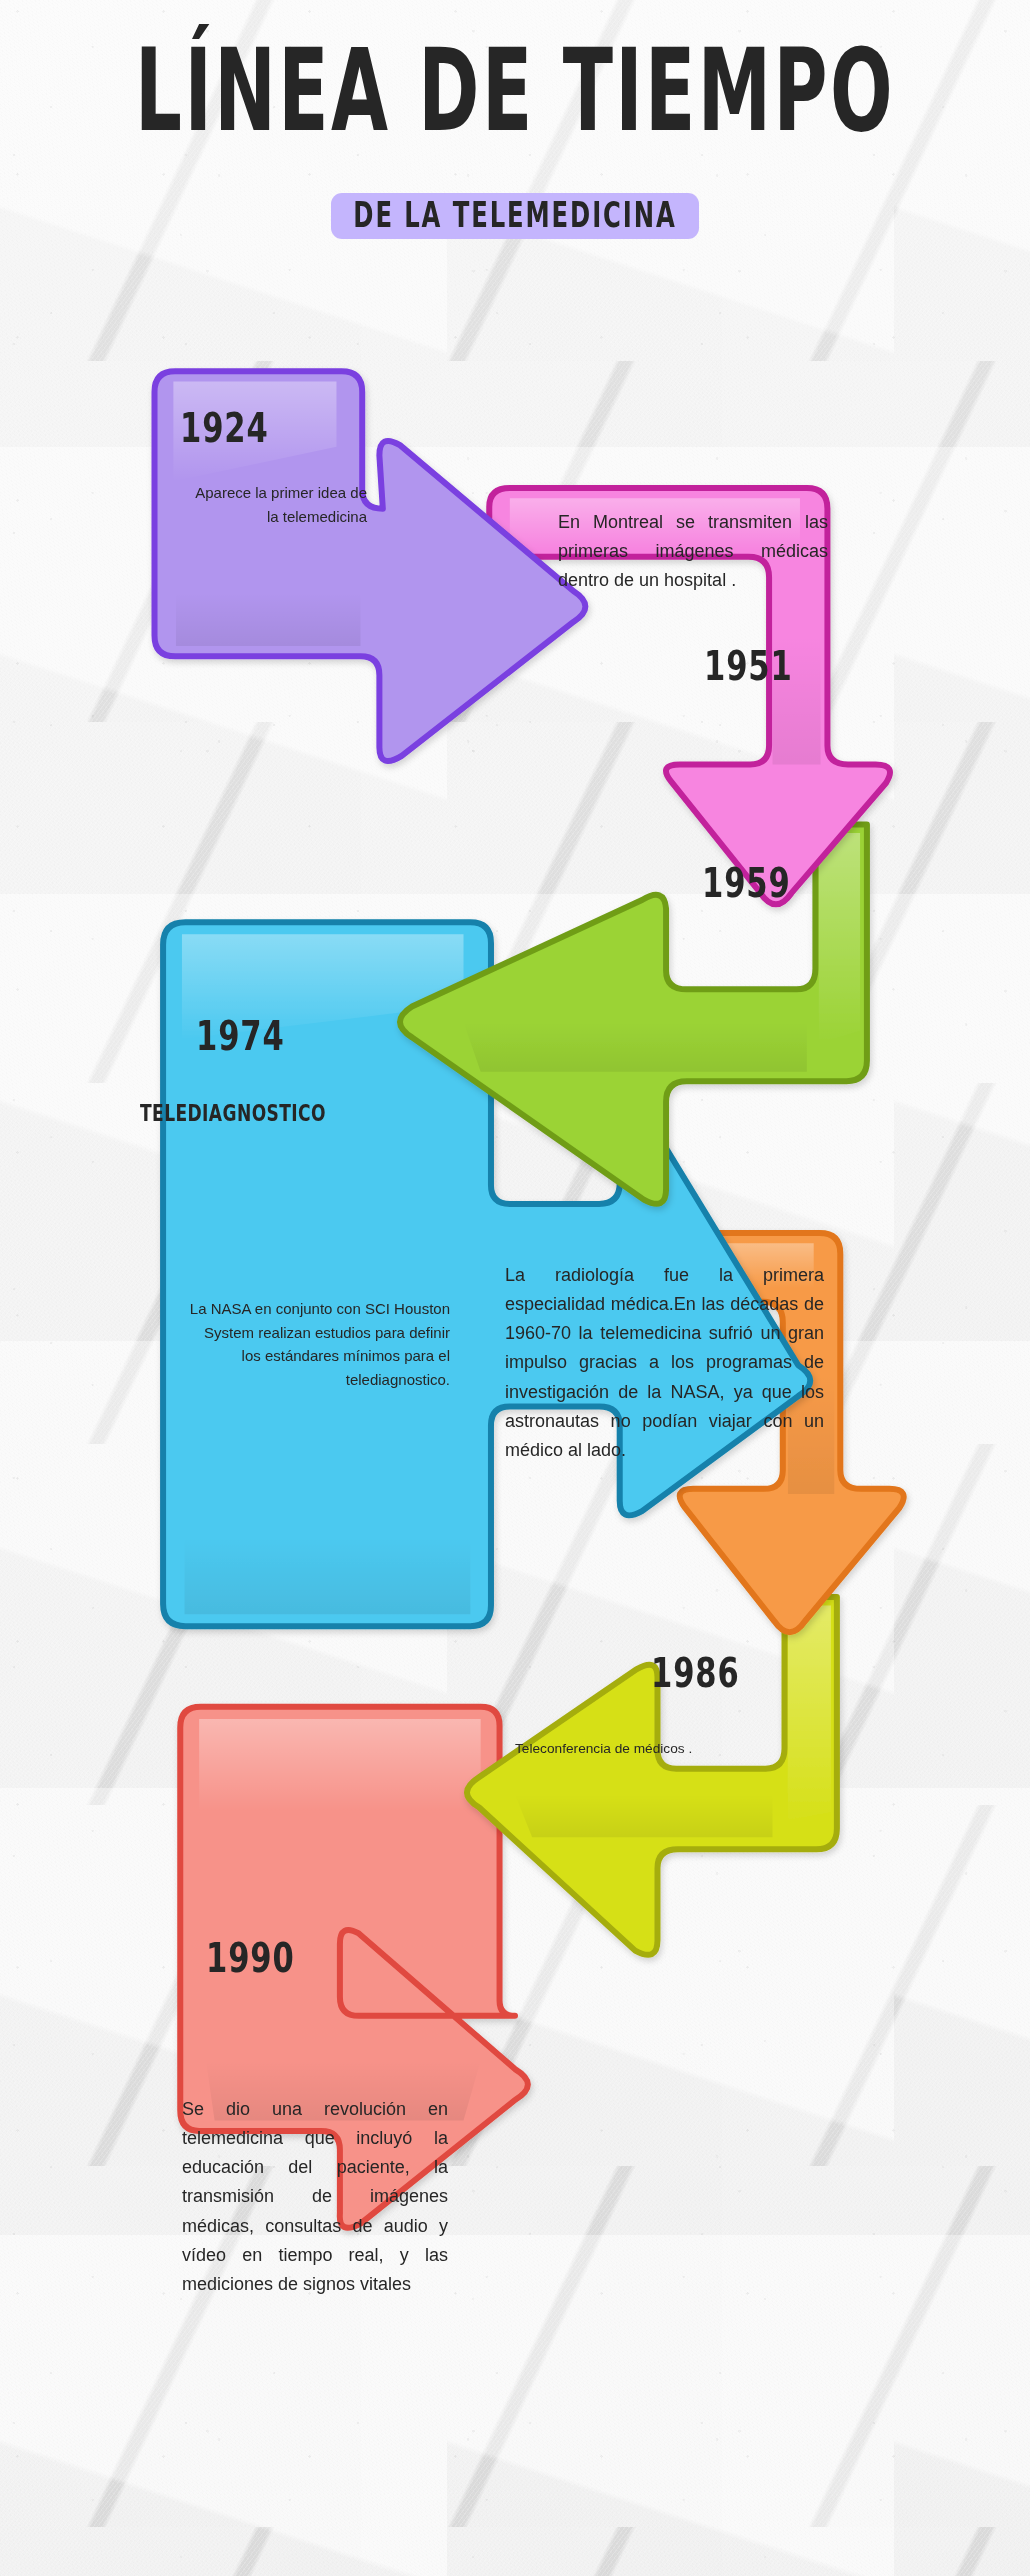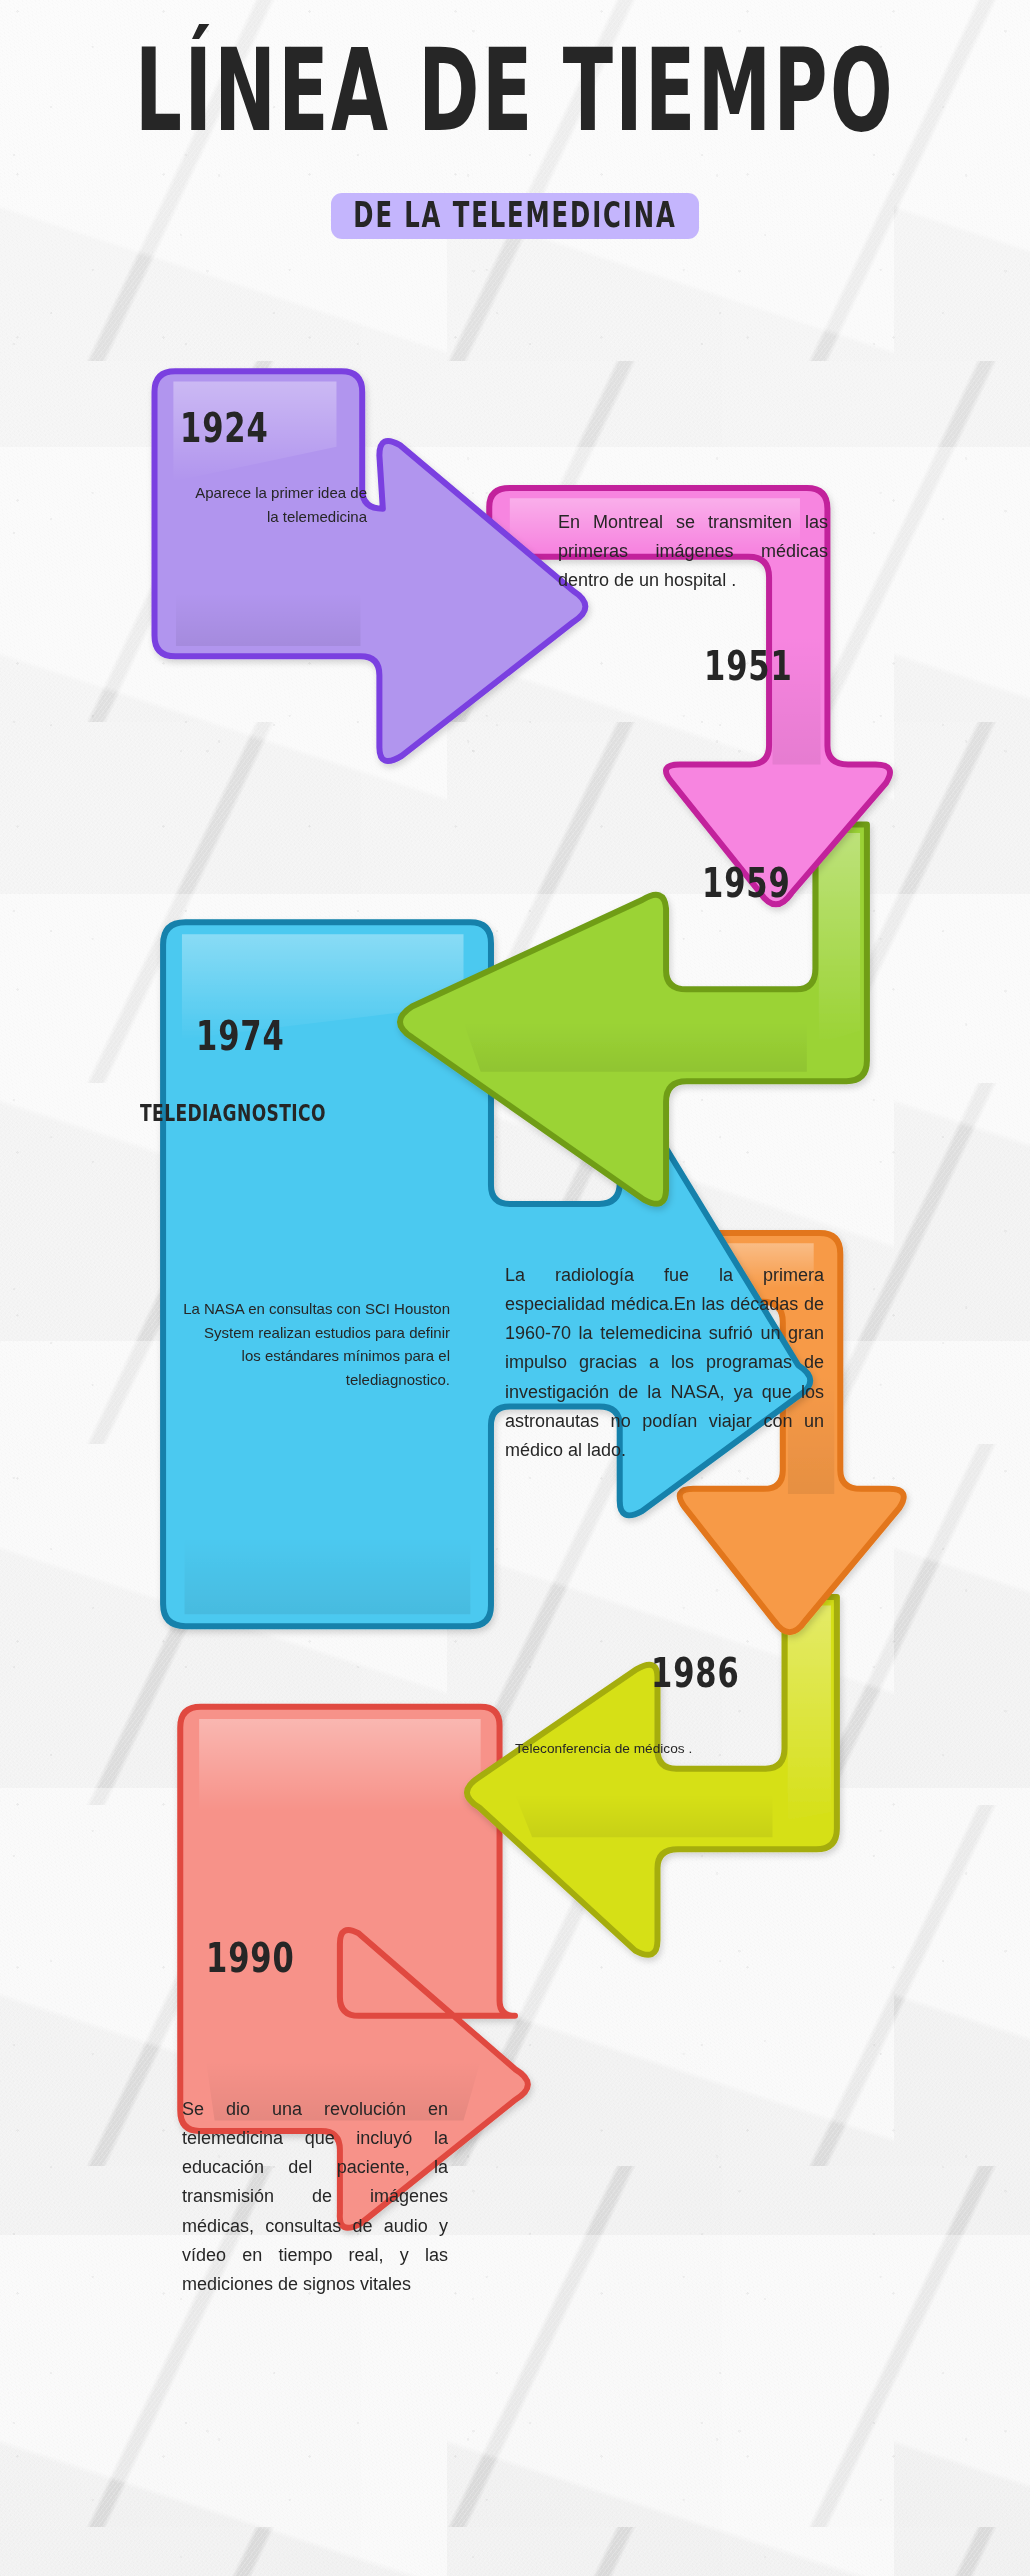--- a/index.html
+++ b/index.html
@@ -284,21 +284,21 @@
     <div class="txt year" style="left:180px;top:404px;">1924</div>
     <div class="txt body-left" style="left:182px;top:481px;width:185px;">Aparece la primer idea de la telemedicina</div>
 
     <div class="txt body-just" style="left:558px;top:508px;width:270px;">En Montreal se transmiten las primeras imágenes médicas dentro de un hospital .</div>
     <div class="txt year" style="left:704px;top:642px;">1951</div>
 
     <div class="txt year" style="left:702px;top:859px;">1959</div>
 
     <div class="txt year" style="left:196px;top:1012px;">1974</div>
     <div class="txt tag" style="left:140px;top:1099px;">TELEDIAGNOSTICO</div>
-    <div class="txt body-left" style="left:182px;top:1297px;width:268px;">La NASA en consultas con SCI Houston System realizan estudios para definir los estándares mínimos para el telediagnostico.</div>
+    <div class="txt body-left" style="left:182px;top:1297px;width:268px;">La NASA en conjunto con SCI Houston System realizan estudios para definir los estándares mínimos para el telediagnostico.</div>
 
     <div class="txt body-just" style="left:505px;top:1214px;width:319px;margin-top:47px;">La radiología fue la primera especialidad médica.En las décadas de 1960-70 la telemedicina sufrió un gran impulso gracias a los programas de investigación de la NASA, ya que los astronautas no podían viajar con un médico al lado.</div>
 
     <div class="txt year" style="left:651px;top:1649px;">1986</div>
     <div class="txt body-center" style="left:515px;top:1738px;width:309px;">Teleconferencia de médicos .</div>
 
     <div class="txt year" style="left:206px;top:1934px;">1990</div>
     <div class="txt body-just" style="left:182px;top:2095px;width:266px;">Se dio una revolución en telemedicina que incluyó la educación del paciente, la transmisión de imágenes médicas, consultas de audio y vídeo en tiempo real, y las mediciones de signos vitales</div>
 
   </div>

